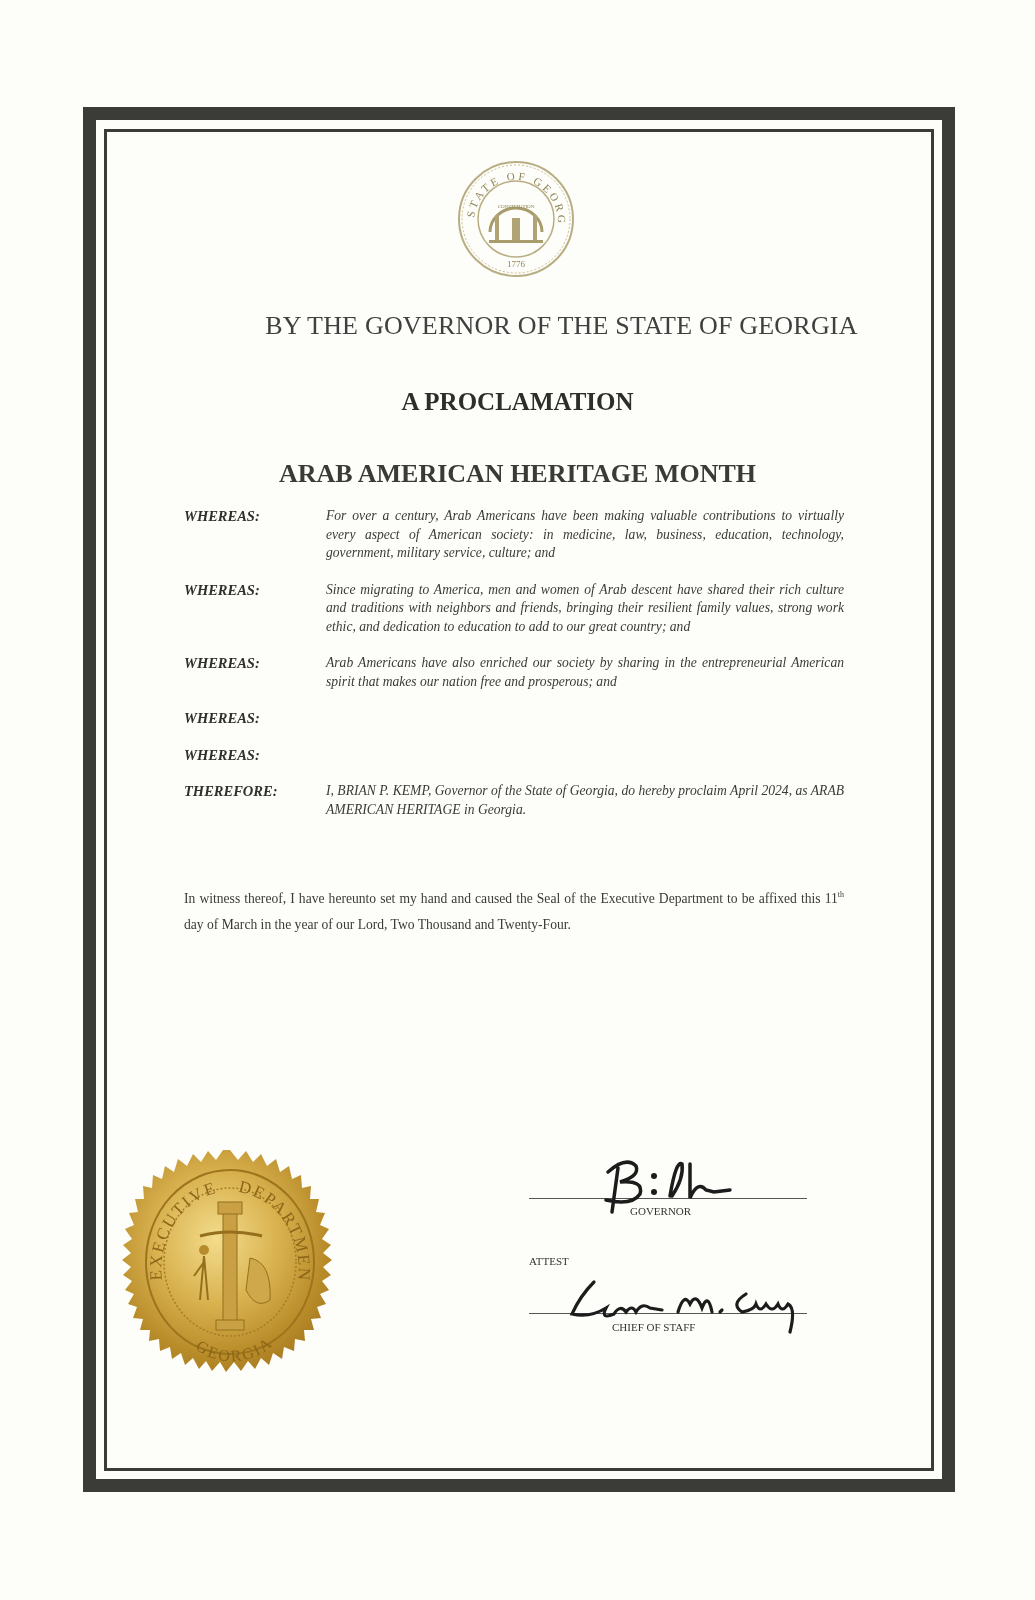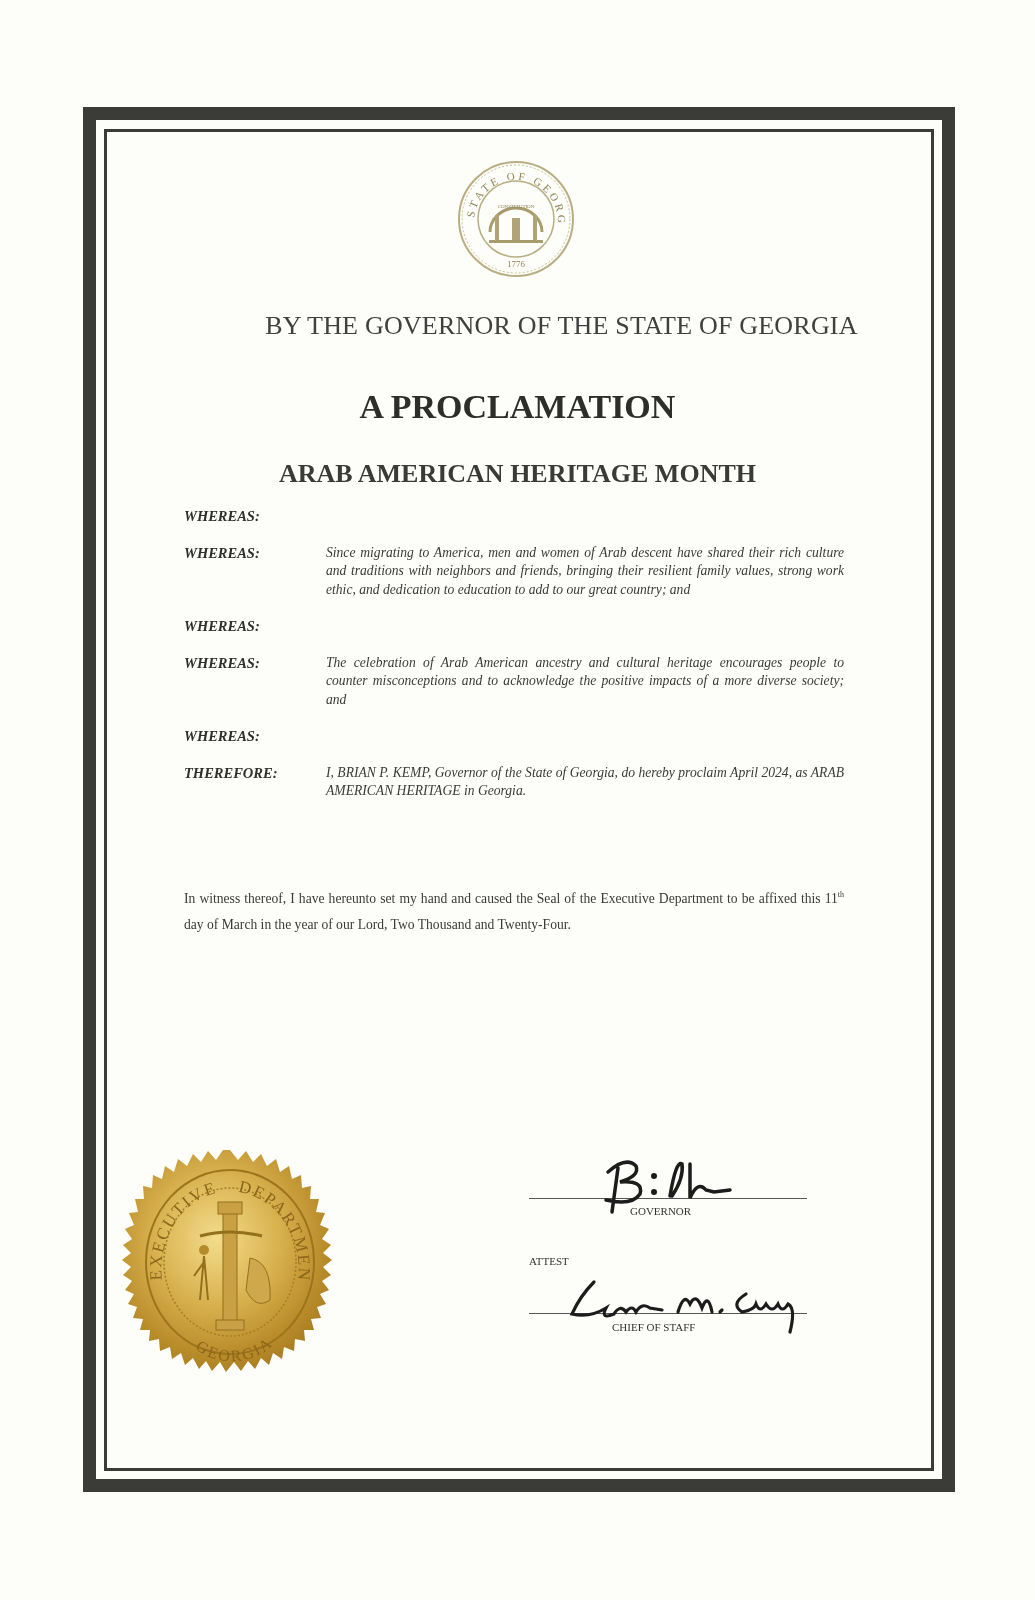--- a/index.html
+++ b/index.html
@@ -18,21 +18,21 @@
   }
   .top-seal {
     position: absolute; left: 457px; top: 160px; width: 118px; height: 118px;
   }
   .heading-by {
     position: absolute; left: 0; width: 1035px; top: 311px; text-align: center;
     font-size: 26px; letter-spacing: 0.2px; color: #404040; padding-left: 44px;
   }
   .heading-proc {
     position: absolute; left: 0; width: 1035px; top: 388px; text-align: center;
-    font-size: 34px; font-weight: bold; color: #2d2d2a;
+    font-size: 25px; font-weight: bold; color: #2d2d2a;
   }
   .heading-month {
     position: absolute; left: 0; width: 1035px; top: 459px; text-align: center;
     font-size: 26px; font-weight: bold; color: #3a3a36;
   }
   .clauses { position: absolute; left: 184px; top: 507px; width: 660px; }
   .clause { display: flex; margin-bottom: 18px; font-style: italic; }
   .clause-label {
     width: 142px; flex: none; font-weight: bold; font-size: 14.5px; line-height: 18.5px;
   }
@@ -79,31 +79,32 @@
   <text x="59" y="48" font-size="5" fill="#8f8357" text-anchor="middle" font-family="Liberation Serif, serif">CONSTITUTION</text>
 </svg>
 
 <div class="heading-by">BY THE GOVERNOR OF THE STATE OF GEORGIA</div>
 <div class="heading-proc">A PROCLAMATION</div>
 <div class="heading-month">ARAB AMERICAN HERITAGE MONTH</div>
 
 <div class="clauses">
   <div class="clause">
     <div class="clause-label">WHEREAS:</div>
+    <div class="clause-text">For over a century, Arab Americans have been making valuable contributions to virtually every aspect of American society: in medicine, law, business, education, technology, government, military service, culture; and</div>
   </div>
   <div class="clause">
     <div class="clause-label">WHEREAS:</div>
     <div class="clause-text">Since migrating to America, men and women of Arab descent have shared their rich culture and traditions with neighbors and friends, bringing their resilient family values, strong work ethic, and dedication to education to add to our great country; and</div>
   </div>
   <div class="clause">
     <div class="clause-label">WHEREAS:</div>
+    <div class="clause-text">Arab Americans have also enriched our society by sharing in the entrepreneurial American spirit that makes our nation free and prosperous; and</div>
   </div>
   <div class="clause">
     <div class="clause-label">WHEREAS:</div>
-    <div class="clause-text">The celebration of Arab American ancestry and cultural heritage encourages people to counter misconceptions and to acknowledge the positive impacts of a more diverse society; and</div>
   </div>
   <div class="clause">
     <div class="clause-label">WHEREAS:</div>
   </div>
   <div class="clause">
     <div class="clause-label">THEREFORE:</div>
     <div class="clause-text">I, BRIAN P. KEMP, Governor of the State of Georgia, do hereby proclaim April 2024, as ARAB AMERICAN HERITAGE in Georgia.</div>
   </div>
 </div>
 

